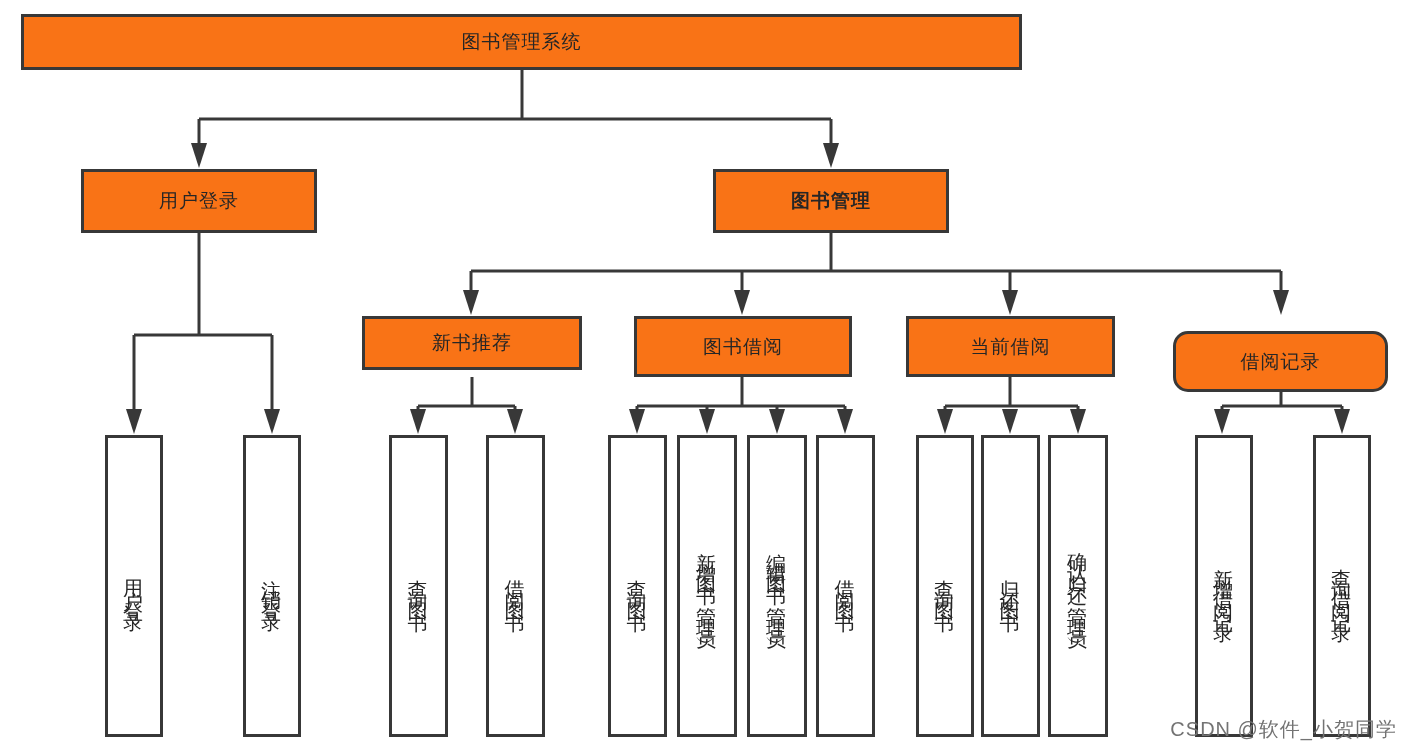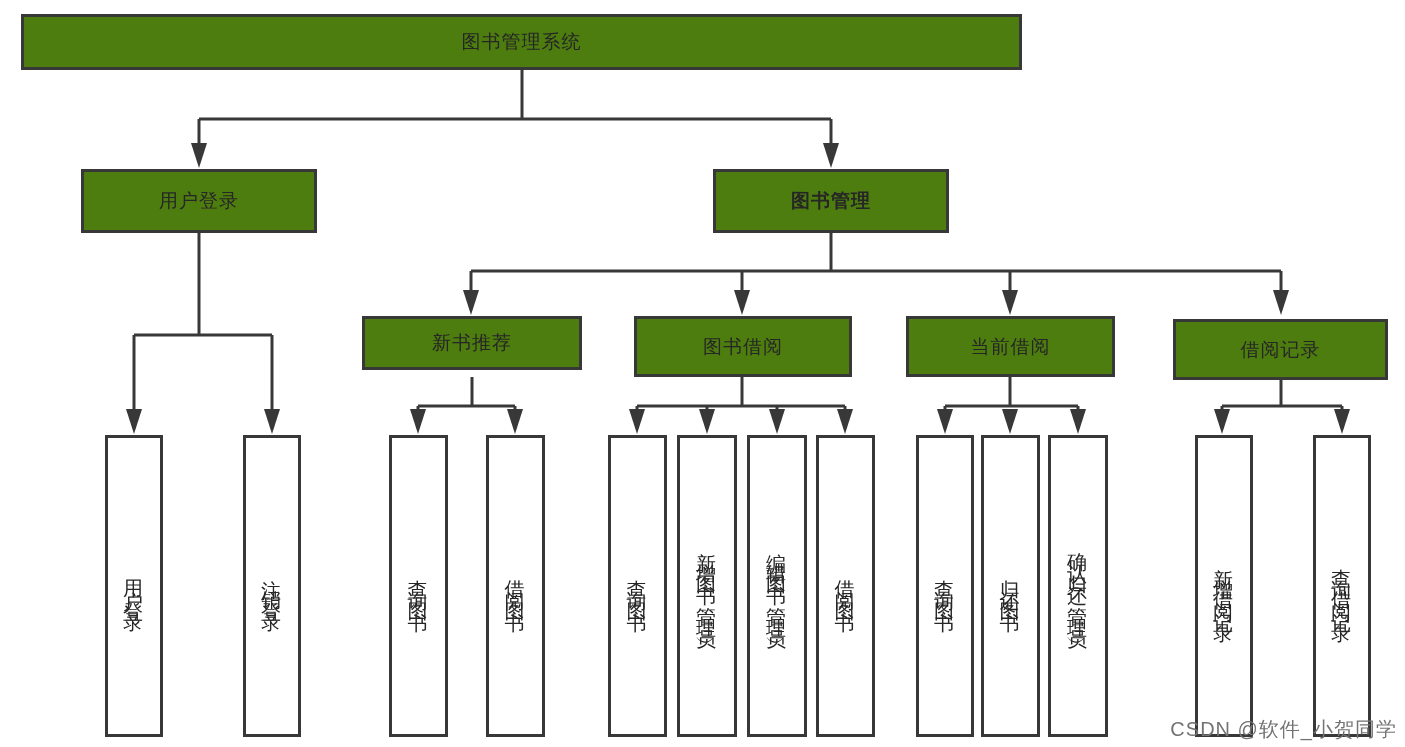--- a/index.html
+++ b/index.html
@@ -8,21 +8,21 @@
     width: 1405px;
     height: 747px;
     background: #ffffff;
     font-family: "Liberation Sans", "DejaVu Sans", sans-serif;
     overflow: hidden;
   }
   #wires { position: absolute; left: 0; top: 0; width: 1405px; height: 747px; }
   .hbox {
     position: absolute;
     box-sizing: border-box;
-    background: #4d7c0f;
+    background: #f97316;
     border: 3px solid #383838;
     display: flex;
     align-items: center;
     justify-content: center;
     font-size: 19px;
     letter-spacing: 1px;
     color: #262626;
     white-space: nowrap;
   }
   .vbox {
@@ -42,21 +42,21 @@
   }
   
   .n-root   { left: 21px;  top: 14px;  width: 1001px; height: 56px; }
   
   .n-login  { left: 81px;  top: 169px; width: 236px; height: 64px; }
   .n-mgmt   { left: 713px; top: 169px; width: 236px; height: 64px; font-weight: bold; }
   
   .n-new    { left: 362px;  top: 316px; width: 220px; height: 54px; }
   .n-borrow { left: 634px;  top: 316px; width: 218px; height: 61px; }
   .n-cur    { left: 906px;  top: 316px; width: 209px; height: 61px; }
-  .n-rec    { left: 1173px; top: 319px; width: 215px; height: 61px; }
+  .n-rec    { left: 1173px; top: 331px; width: 215px; height: 61px; border-radius: 15px; }
   
   .lf { top: 435px; height: 302px; }
   .a1 { left: 105px;  width: 58px; }
   .a2 { left: 243px;  width: 58px; }
   .b1 { left: 389px;  width: 59px; }
   .b2 { left: 486px;  width: 59px; }
   .c1 { left: 608px;  width: 59px; }
   .c2 { left: 677px;  width: 60px; }
   .c3 { left: 747px;  width: 60px; }
   .c4 { left: 816px;  width: 59px; }

